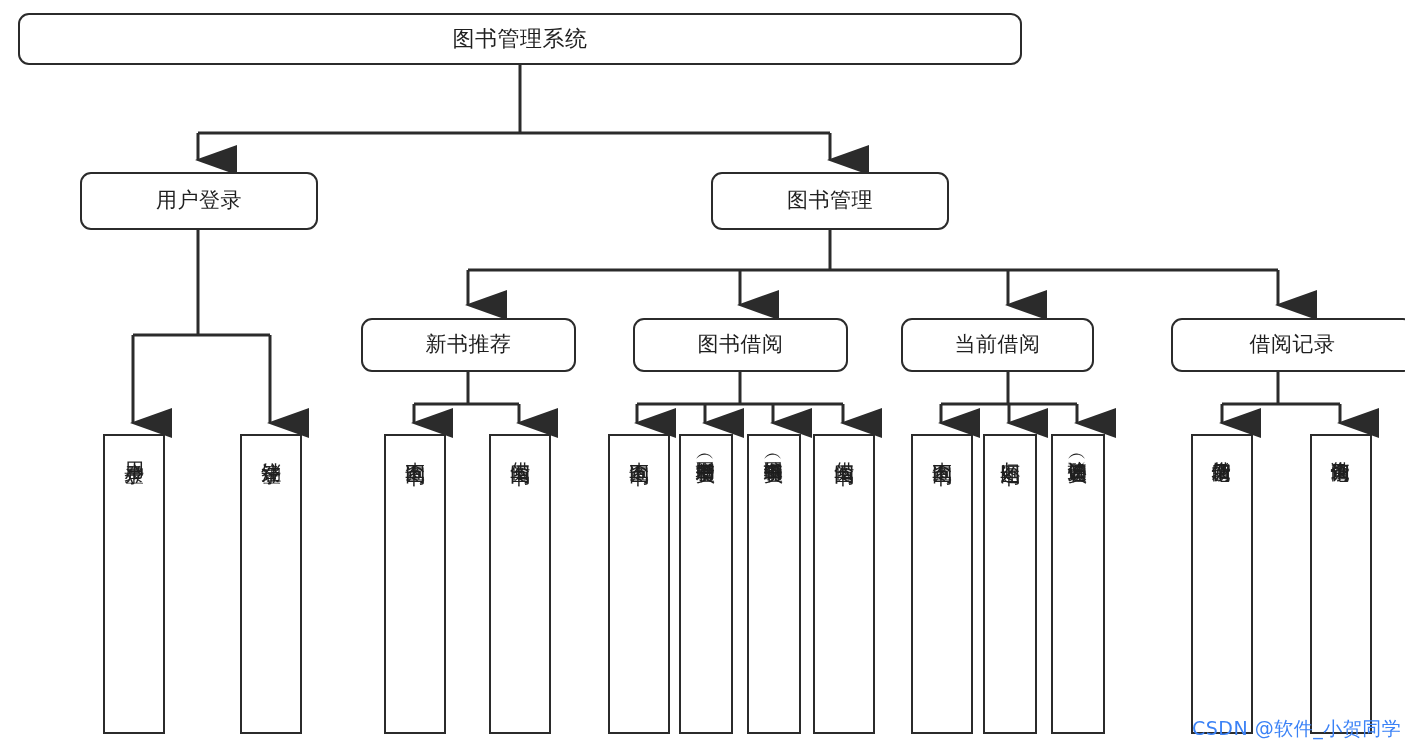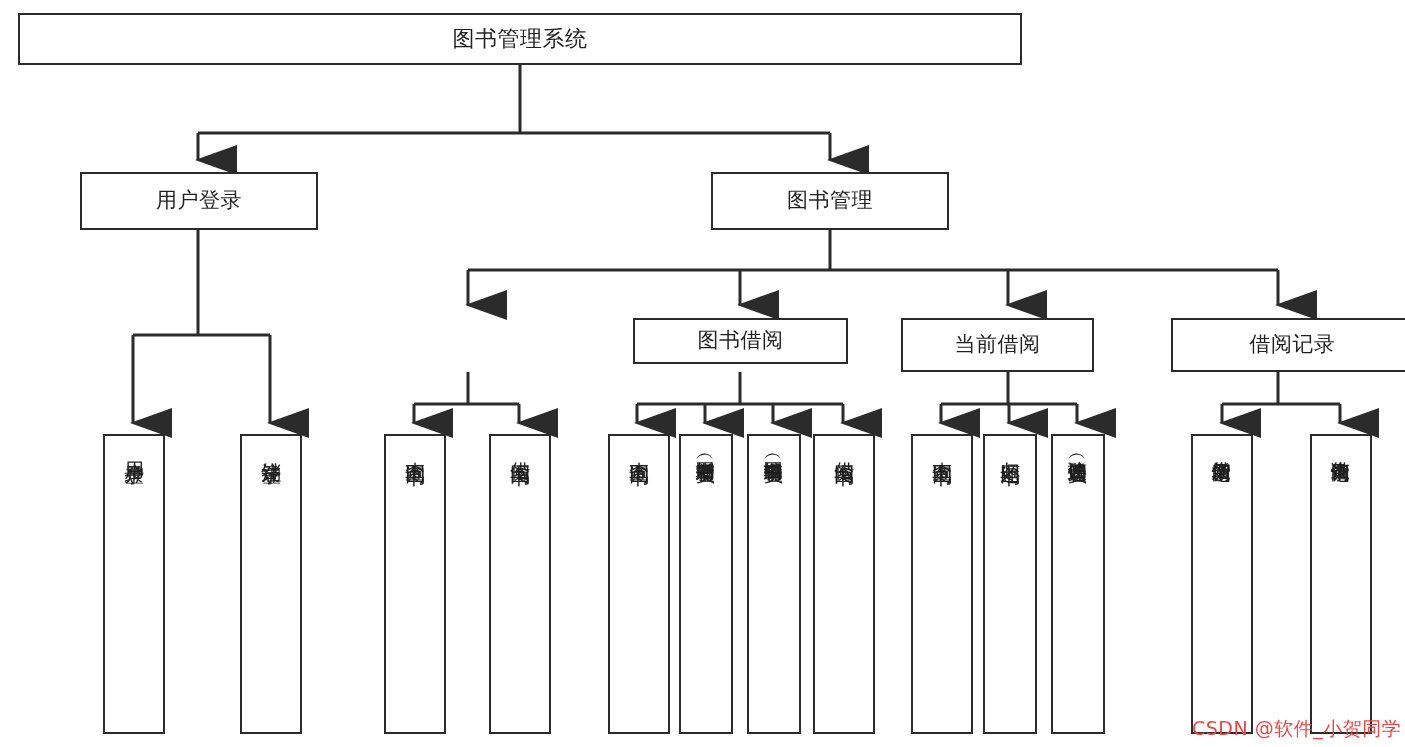--- a/index.html
+++ b/index.html
@@ -32,20 +32,21 @@
     background: #ffffff;
     display: flex;
     align-items: center;
     justify-content: center;
     color: #1f1f1f;
   }
   .node.horizontal {
     font-size: 21px;
     letter-spacing: 0.5px;
     line-height: 1.1;
+    border-radius: 11px;
   }
   .node.root {
     font-size: 22px;
   }
   .node.vertical {
     align-items: flex-start;
     justify-content: center;
     padding-top: 10px;
   }
   .vtext {
@@ -58,21 +59,21 @@
     color: #1f1f1f;
     white-space: nowrap;
   }
   .vtext.tall {
     font-size: 19px;
     letter-spacing: 0.5px;
   }
   .watermark {
     position: absolute;
     font-size: 19px;
-    color: #ef4444;
+    color: #3b82f6;
     white-space: nowrap;
     letter-spacing: 0.5px;
     font-family: "DejaVu Sans", "Liberation Sans", sans-serif;
   }
 </style>
 </head>
 <body>
 
 <div id="canvas">
 
@@ -139,22 +140,25 @@
   </div>
 
   <div class="node horizontal" style="left:80px; top:172px; width:238px; height:58px;">
     <span>用户登录</span>
   </div>
 
   <div class="node horizontal" style="left:711px; top:172px; width:238px; height:58px;">
     <span>图书管理</span>
   </div>
 
-
-  <div class="node horizontal" style="left:633px; top:318px; width:215px; height:46px;">
+  <div class="node horizontal" style="left:361px; top:318px; width:215px; height:54px;">
+    <span>新书推荐</span>
+  </div>
+
+  <div class="node horizontal" style="left:633px; top:318px; width:215px; height:54px;">
     <span>图书借阅</span>
   </div>
 
   <div class="node horizontal" style="left:901px; top:318px; width:193px; height:54px;">
     <span>当前借阅</span>
   </div>
 
   <div class="node horizontal" style="left:1171px; top:318px; width:243px; height:54px;">
     <span>借阅记录</span>
   </div>

